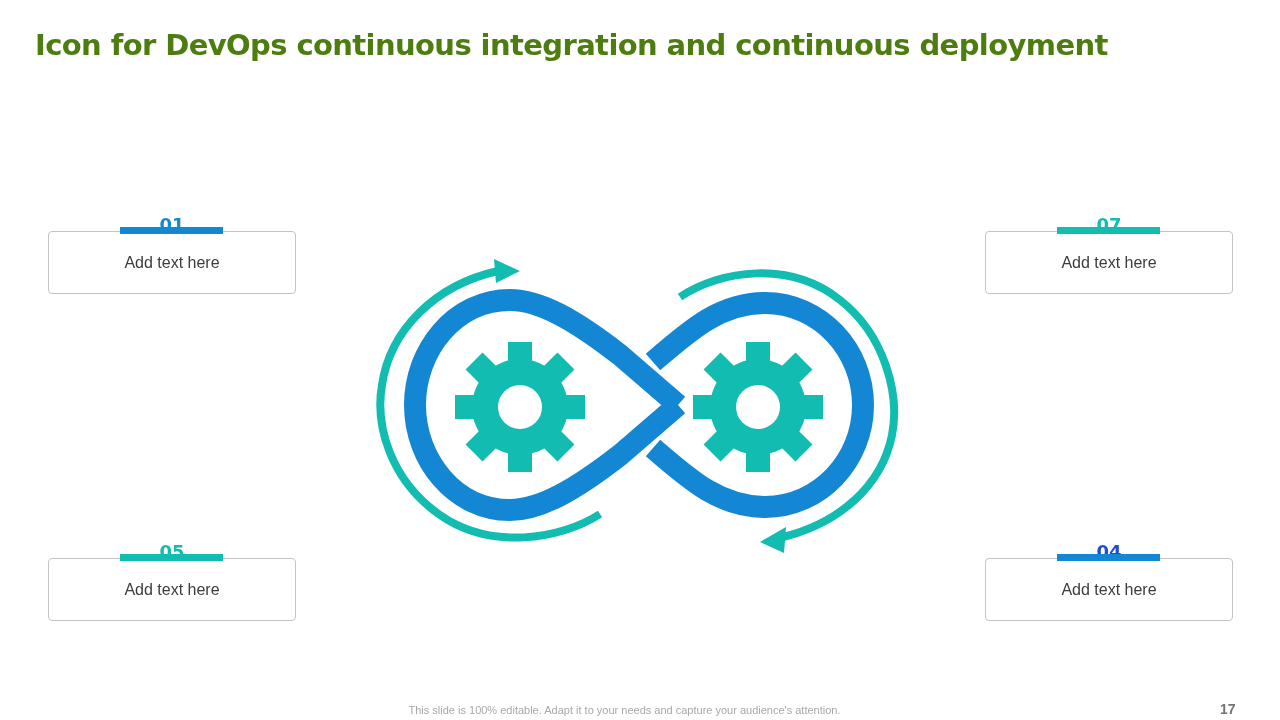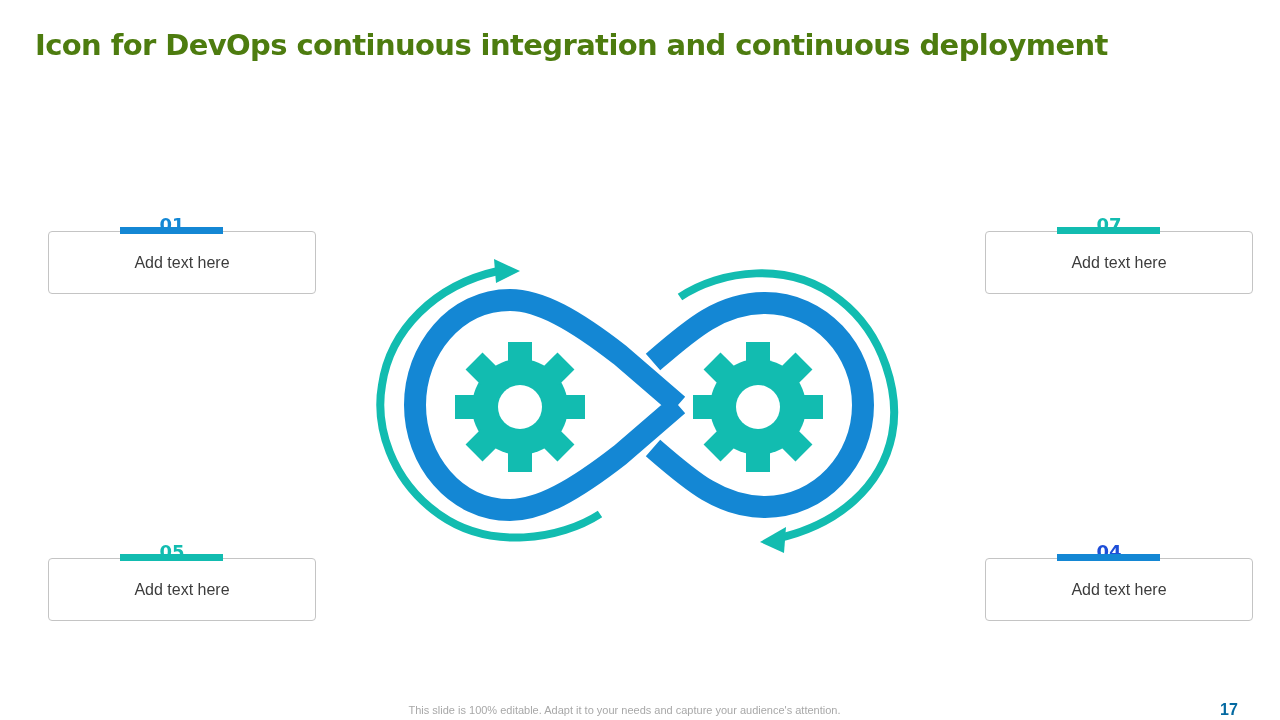--- a/index.html
+++ b/index.html
@@ -16,39 +16,39 @@
     .card { position: absolute; width: 248px; }
     .card .num {
       position: absolute; left: 0; width: 248px; top: 16px;
       text-align: center; font-family: "DejaVu Sans", sans-serif;
       font-weight: bold; font-size: 18px;
     }
     .card .bar {
       position: absolute; left: 72px; width: 103px; height: 7px; top: 29px;
     }
     .card .box {
-      position: absolute; left: 0; top: 33px; width: 268px; height: 63px;
+      position: absolute; left: 0; top: 33px; width: 248px; height: 63px;
       border: 1px solid #c4c4c4; border-radius: 4px; background: #fff;
       display: flex; align-items: center; justify-content: center;
     }
     .card .box span { font-size: 16px; color: #3c3c3c; }
 
     .c1 { left: 48px; top: 198px; }
     .c2 { left: 985px; top: 198px; }
     .c3 { left: 48px; top: 525px; }
     .c4 { left: 985px; top: 525px; }
 
     .illus { position: absolute; left: 370px; top: 255px; width: 540px; height: 300px; }
 
     .footer {
       position: absolute; top: 704px; left: 0; width: 1249px; text-align: center;
       font-size: 11px; color: #a8a8a8;
     }
     .page-num {
-      position: absolute; top: 701px; left: 1220px; font-size: 16px; font-weight: bold; color: #0369a1;
+      position: absolute; top: 701px; left: 1220px; font-size: 14px; font-weight: bold; color: #737373;
     }
   </style>
 </head>
 <body>
 
 <div class="title">Icon for DevOps continuous integration and continuous deployment</div>
 
 <div class="card c1">
   <div class="num" style="color:#1487D4">01</div>
   <div class="box">

